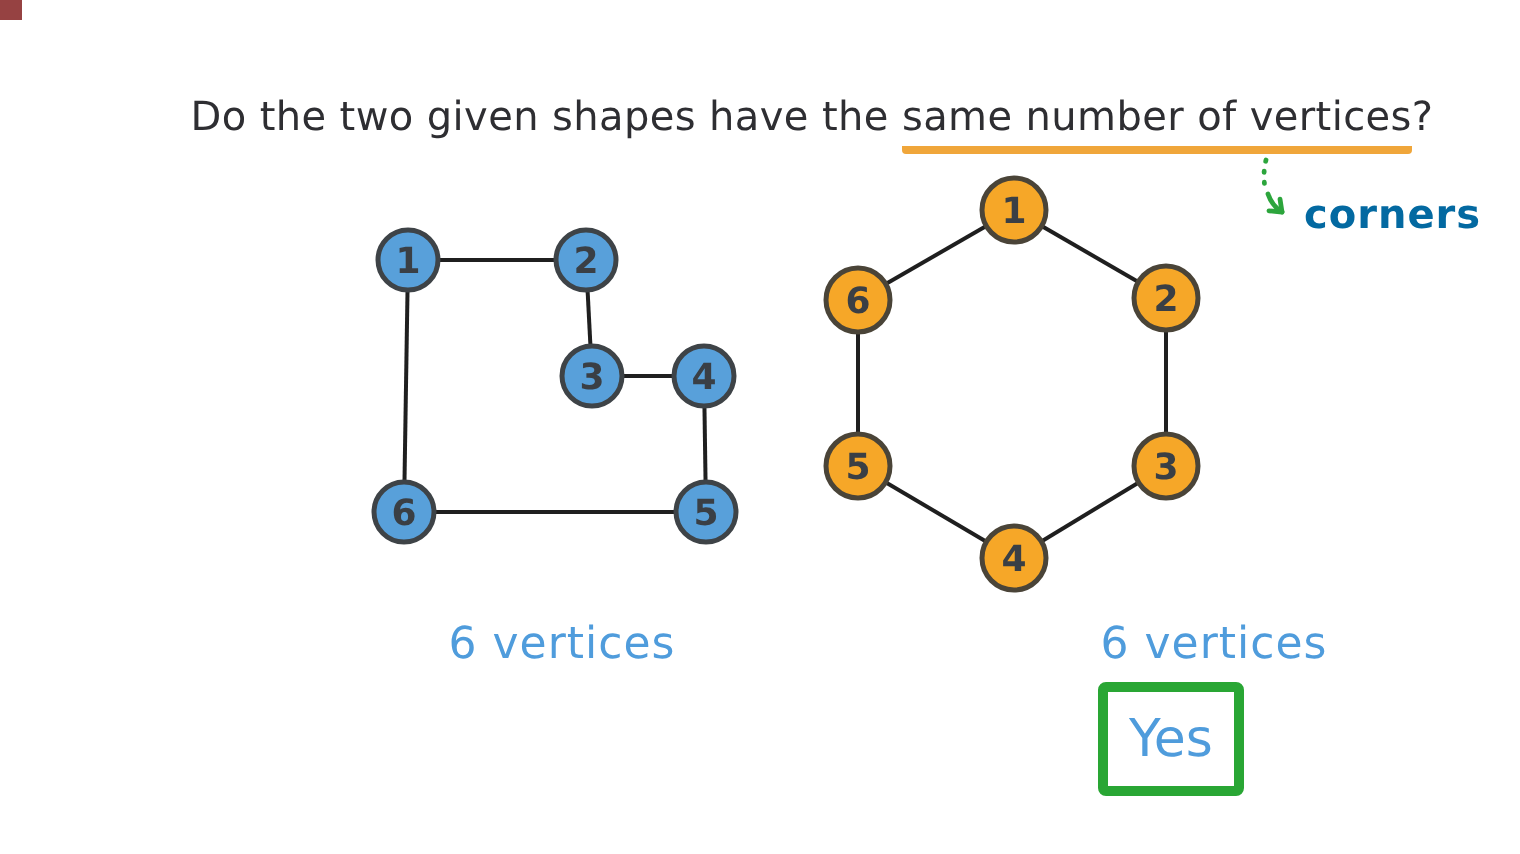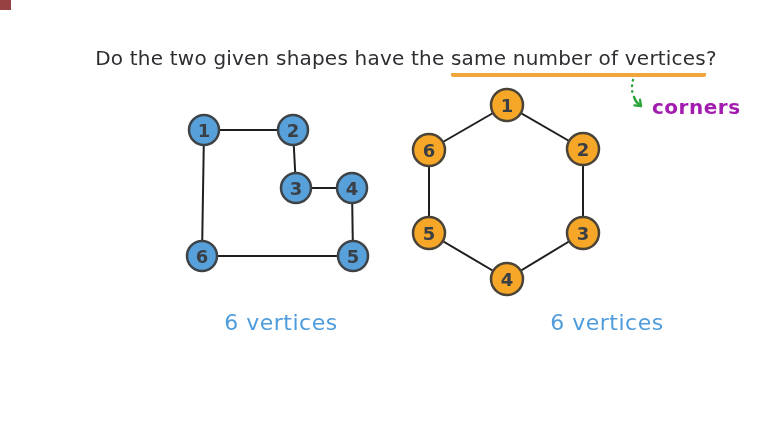--- a/index.html
+++ b/index.html
@@ -23,21 +23,21 @@
   #shape-blue{left:180px;top:105px;}
   #shape-orange{left:405px;top:82px;}
   .caption{
     position:absolute;width:200px;text-align:center;top:286px;
     font-size:22px;color:#4f9cdc;letter-spacing:.5px;margin-top:24px;
   }
   #caption-blue{left:181px;}
   #caption-orange{left:507px;}
   .corners-arrow{position:absolute;left:622px;top:78px;}
   .corners-label{
-    position:absolute;left:652px;top:95px;font-size:20px;color:#a21caf;
+    position:absolute;left:652px;top:95px;font-size:20px;color:#0369a1;
     font-weight:bold;letter-spacing:.5px;
   }
   .answer-box{
     position:absolute;left:549px;top:341px;width:73px;height:57px;
     box-sizing:border-box;border:5px solid #29a634;border-radius:4px;
     background:#fff;display:flex;align-items:center;justify-content:center;
     cursor:pointer;
   }
   .answer-box span{font-size:26px;color:#4f9cdc;}
 </style>
@@ -97,14 +97,17 @@
   <div id="caption-orange" class="caption">6 vertices</div>
 
   <svg class="corners-arrow" width="30" height="36" viewBox="0 0 30 36">
     <path d="M11 2 Q9 10 11 18" fill="none" stroke="#2ca53c" stroke-width="2.4" stroke-linecap="round" stroke-dasharray="0.6 5"></path>
     <path d="M12 19 Q14 25 19 28" fill="none" stroke="#2ca53c" stroke-width="2.4" stroke-linecap="round"></path>
     <path d="M19 28 L12.5 27.4 M19 28 L18 21.6" fill="none" stroke="#2ca53c" stroke-width="2.4" stroke-linecap="round"></path>
   </svg>
 
   <div class="corners-label">corners</div>
 
+  <div class="answer-box">
+    <span>Yes</span>
+  </div>
 
 </div>
 
 </body></html>

